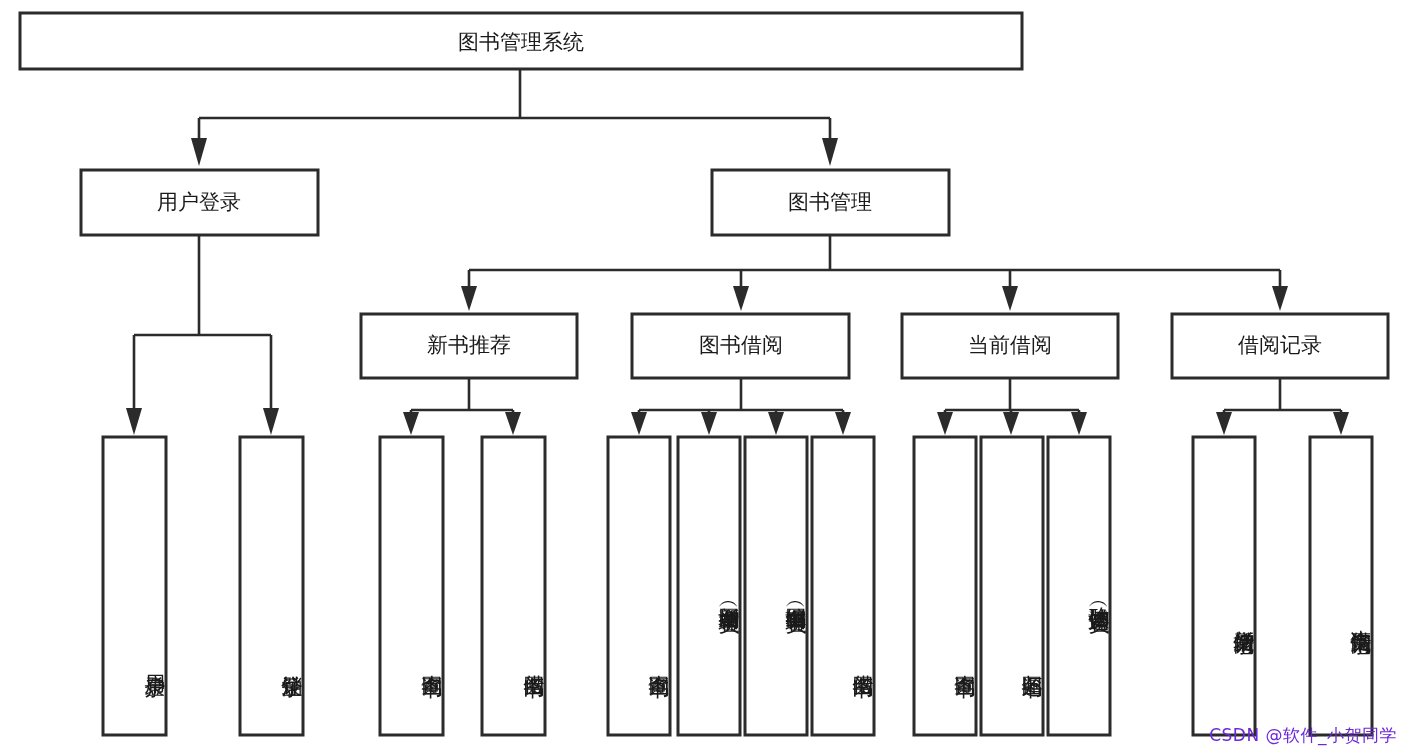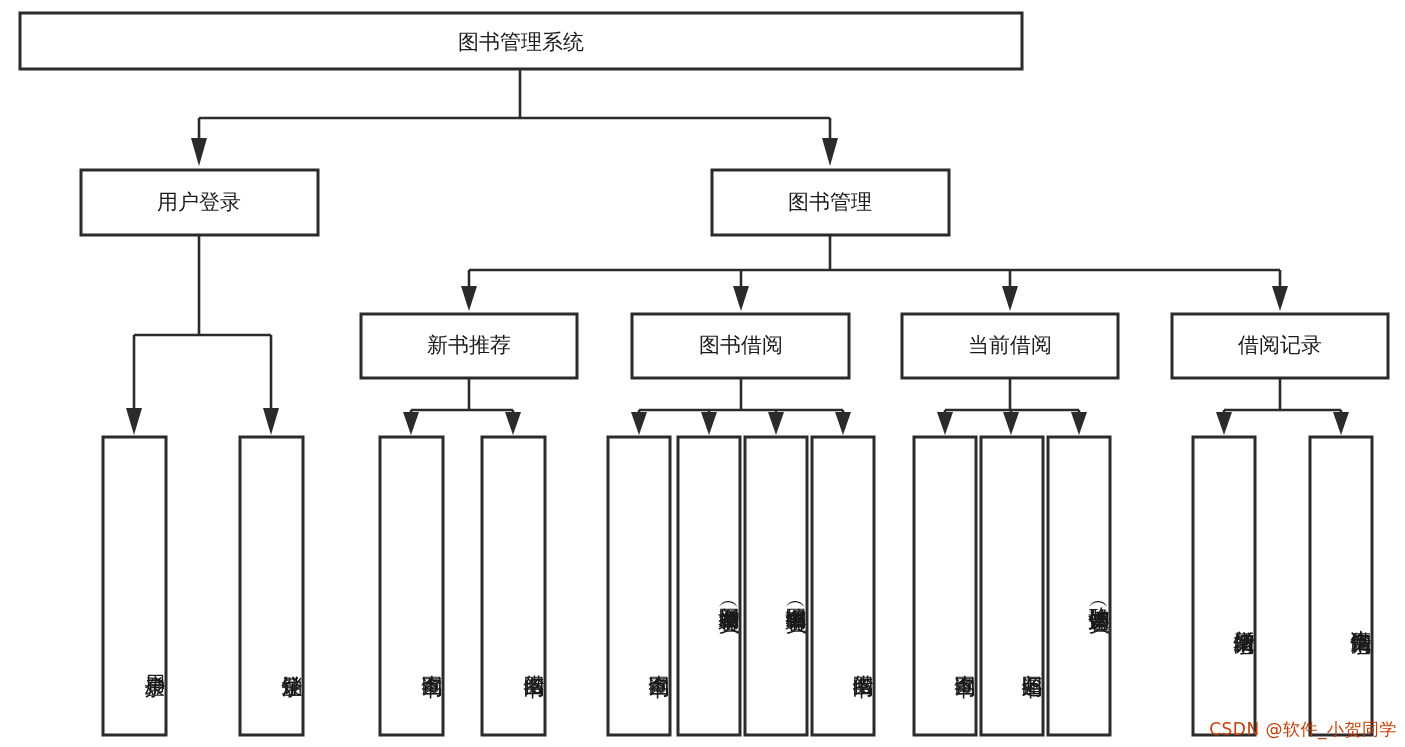--- a/index.html
+++ b/index.html
@@ -59,24 +59,24 @@
     letter-spacing: 1px;
     display: flex;
     align-items: flex-start;
     justify-content: center;
     white-space: nowrap;
     pointer-events: none;
   }
   .watermark {
     position: absolute;
     right: 8px;
-    bottom: 6px;
+    bottom: 0;
     font-family: "DejaVu Sans", "Liberation Sans", sans-serif;
     font-size: 17px;
-    color: #c2410c;
+    color: #6d28d9;
     white-space: nowrap;
     letter-spacing: 0.5px;
   }
 </style>
 </head>
 <body>
 
 <div id="diagram-root">
 
   <svg class="diagram-canvas" viewBox="0 0 1405 747">

